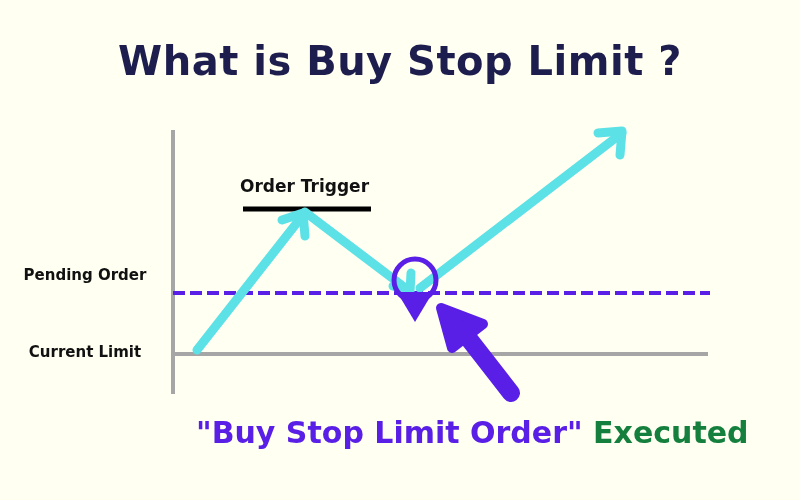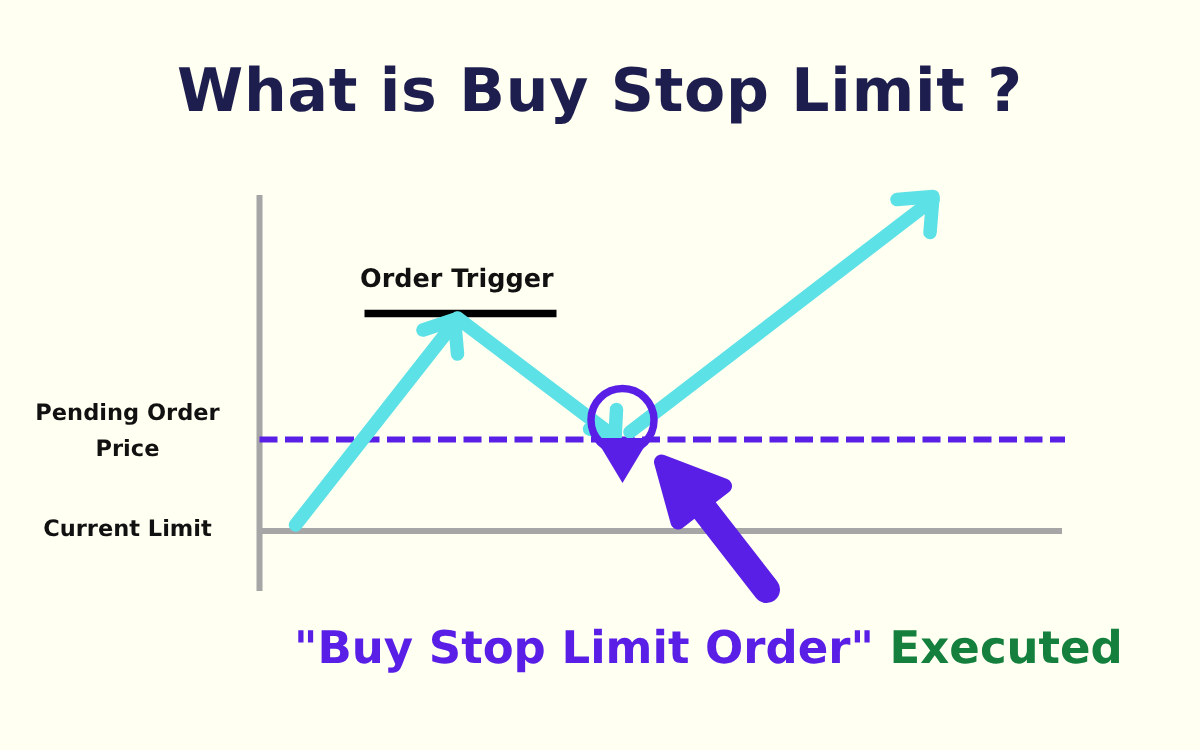--- a/index.html
+++ b/index.html
@@ -59,21 +59,20 @@
   </g>
 
   <g fill="#5a1fe6" stroke="#5a1fe6" stroke-linejoin="round" stroke-linecap="round">
     <line x1="511" y1="393" x2="462" y2="330" stroke-width="18"></line>
     <path d="M441,308 L483,324 L452,348 Z" stroke-width="10"></path>
   </g>
 </svg>
 
 <div class="label lbl-pending">
   <div>Pending Order</div>
-  <div>Price</div>
 </div>
 <div class="label lbl-current">Current Limit</div>
 <div class="label lbl-trigger">Order Trigger</div>
 
 <div class="bottom">
   <span class="q">"Buy Stop Limit Order"</span>
   <span class="exec">Executed</span>
 </div>
 
 </body></html>

